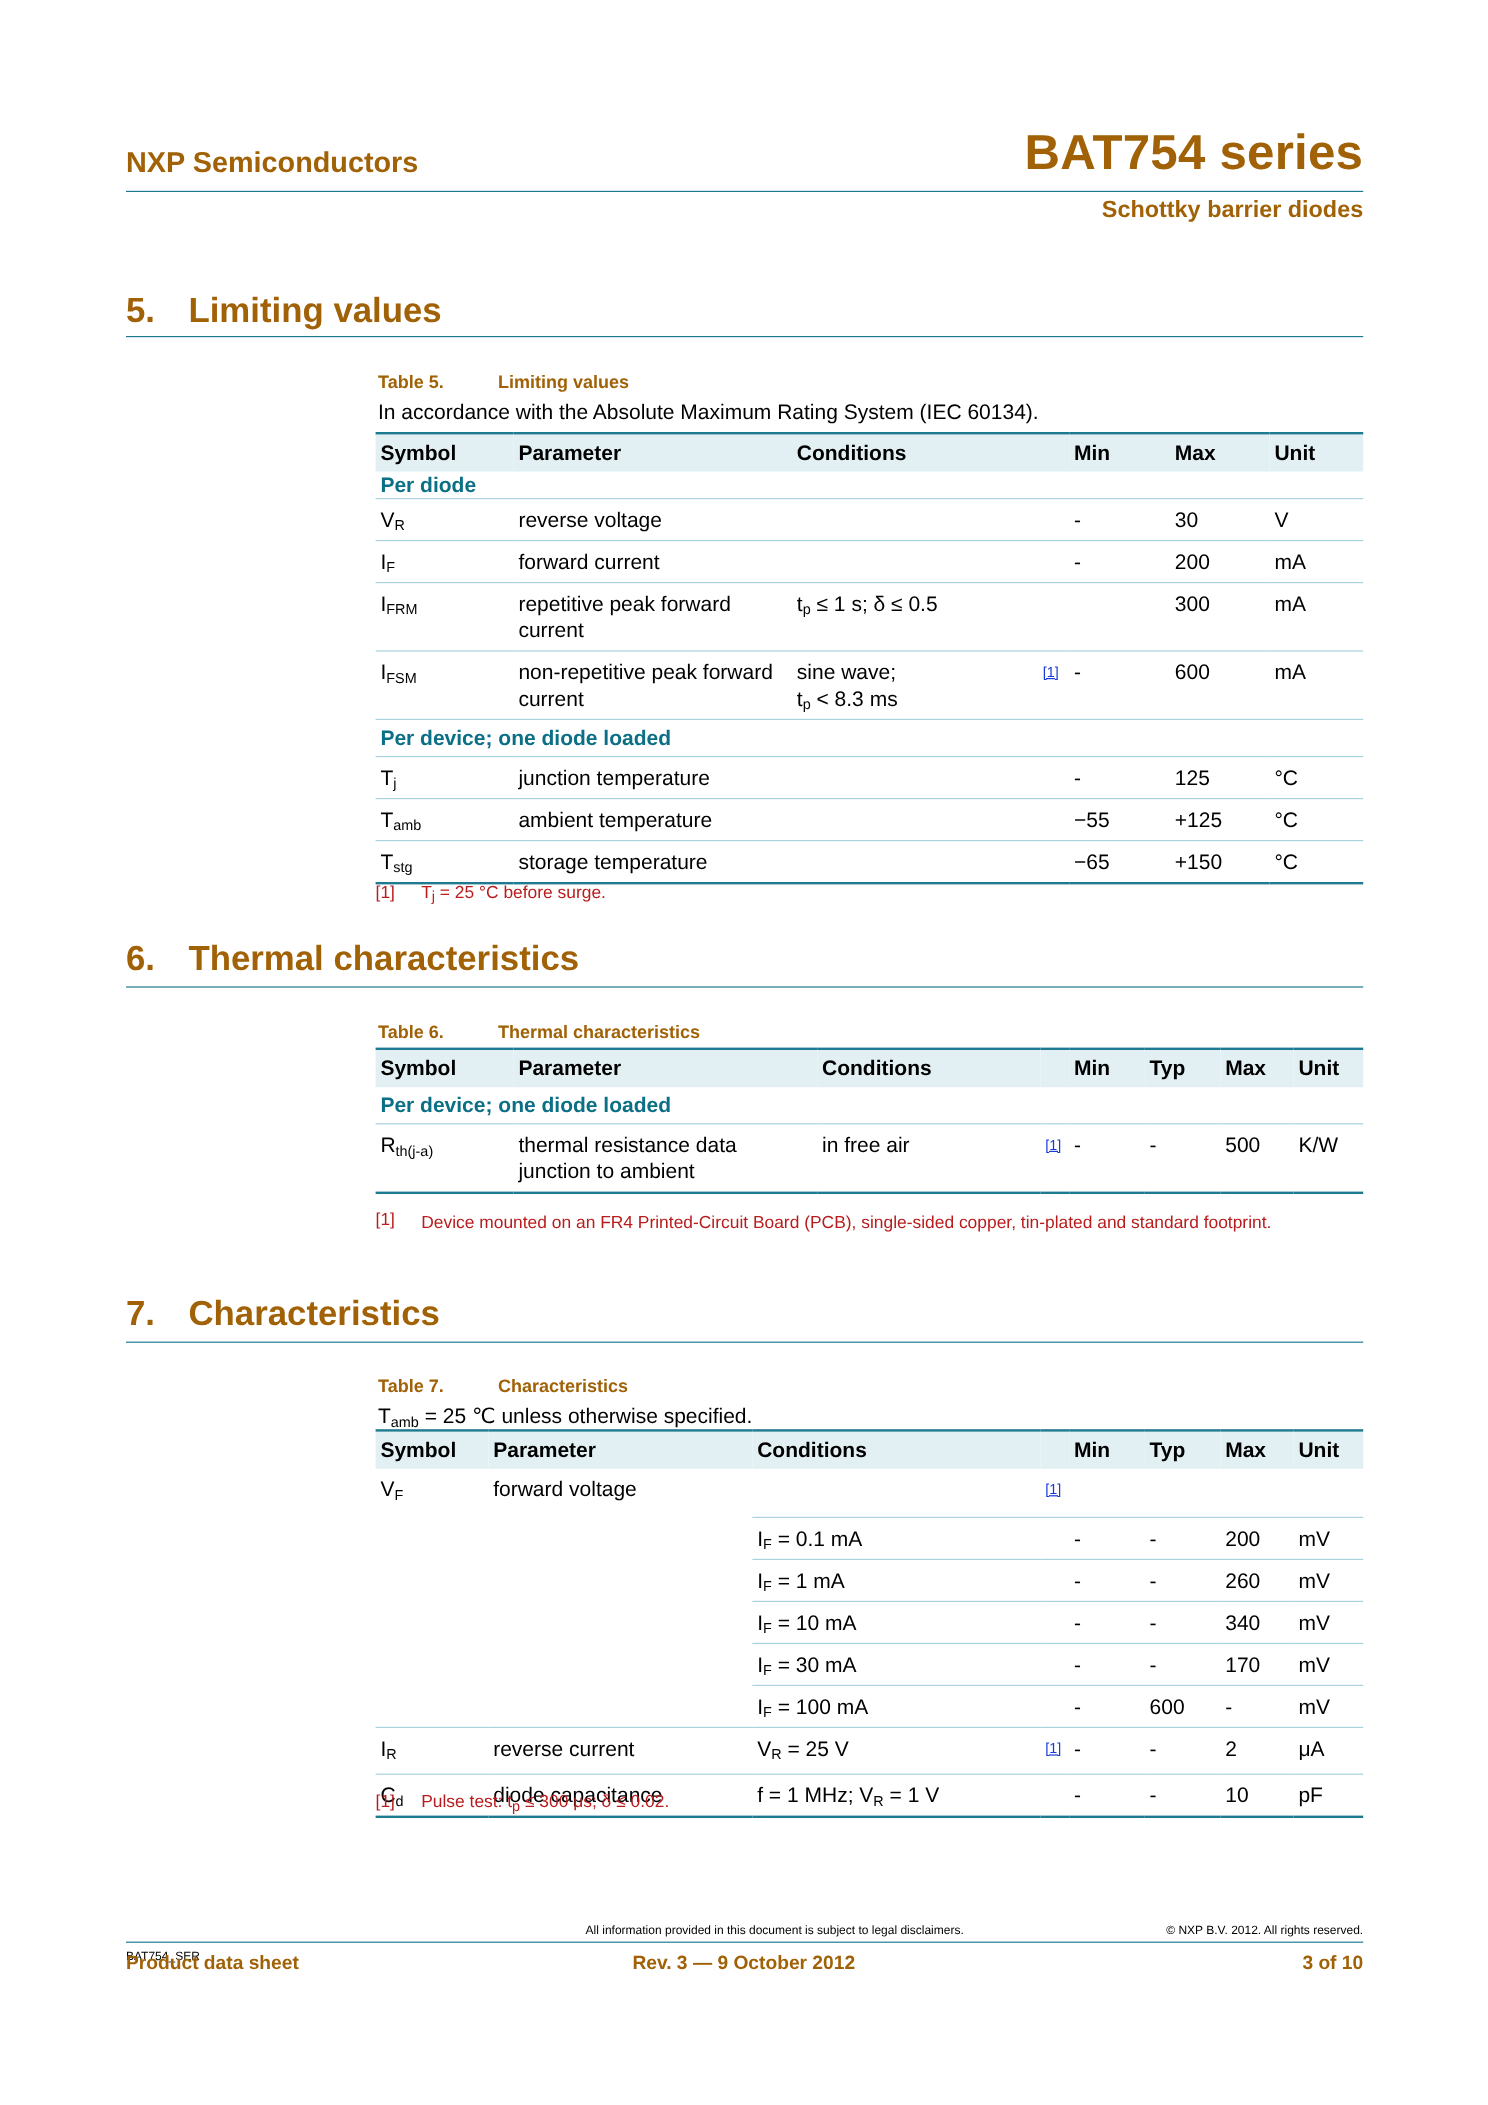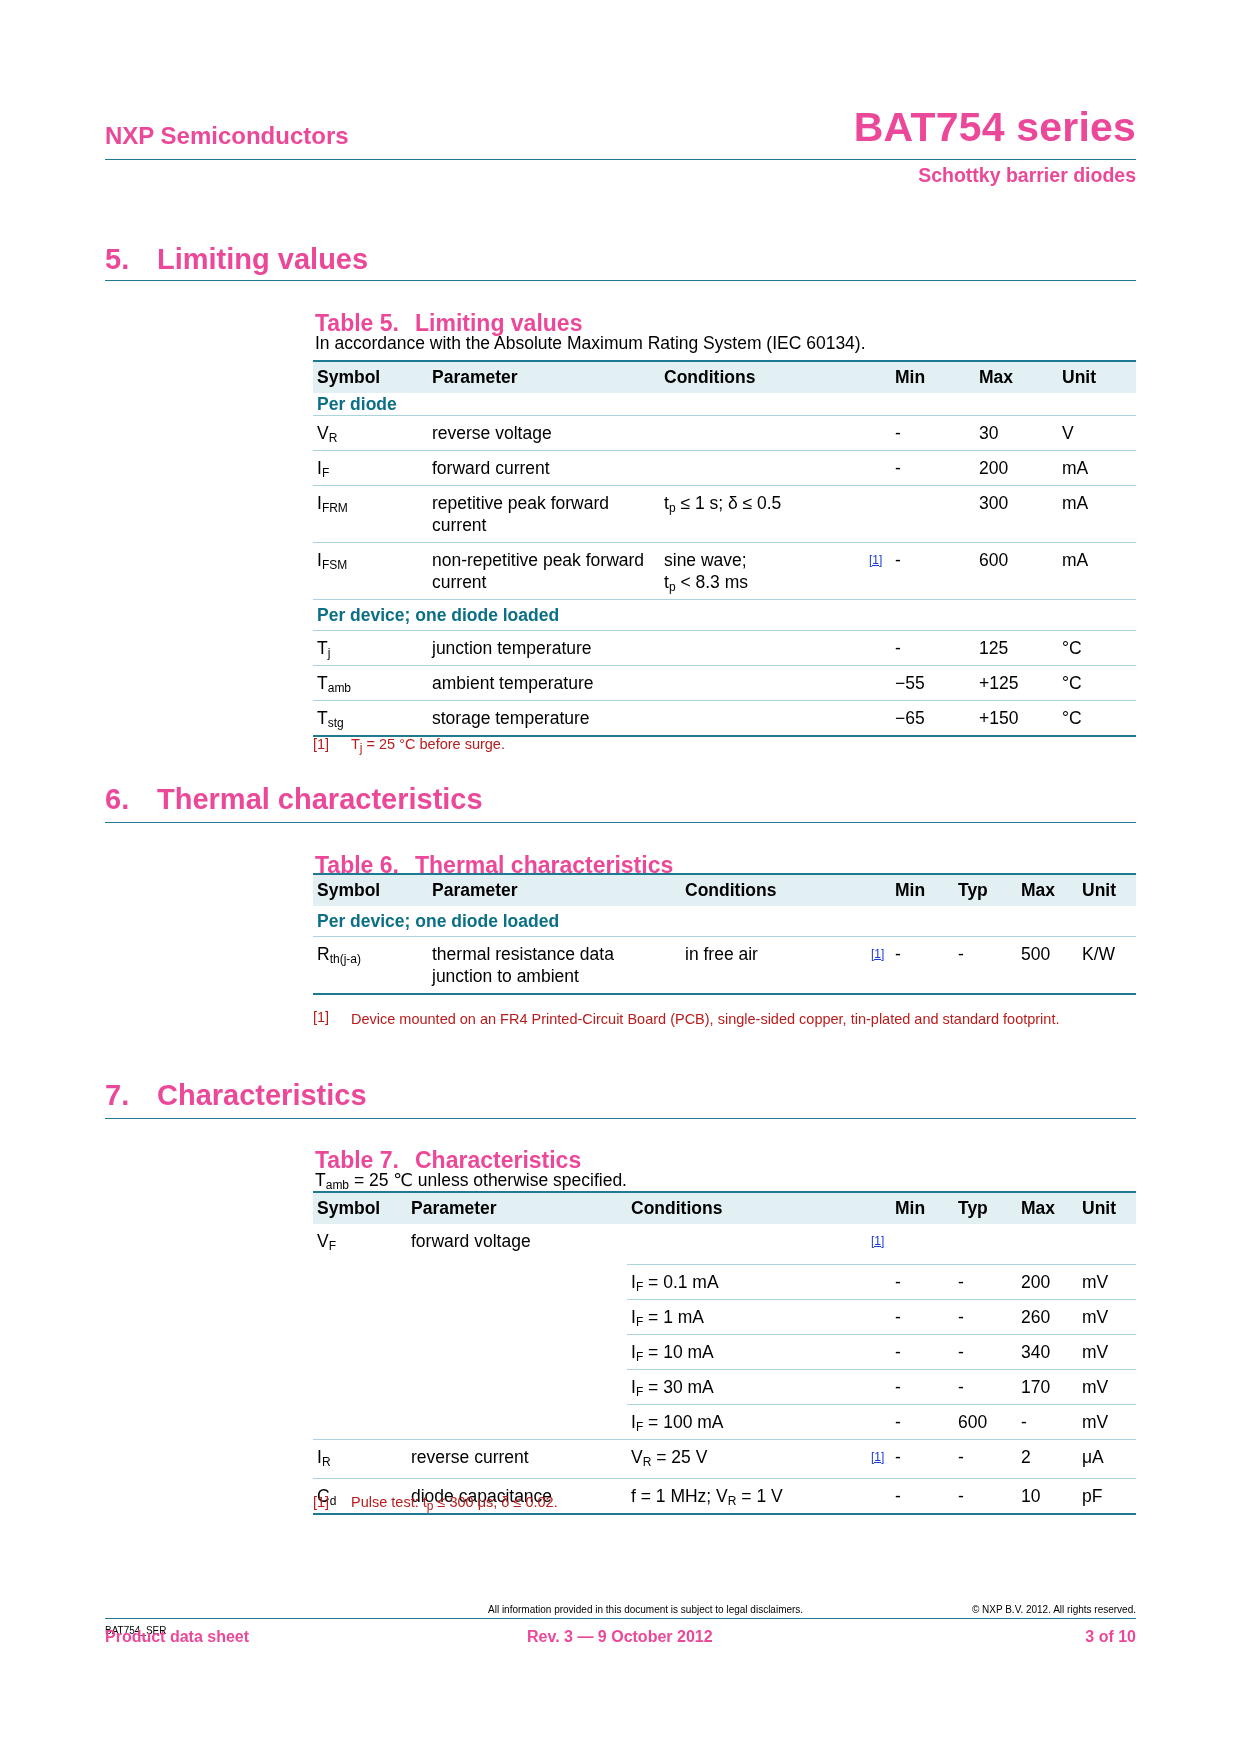--- a/index.html
+++ b/index.html
@@ -1,30 +1,30 @@
 <!DOCTYPE html>
 <html><head>
 <meta charset="utf-8">
 <style>
   html, body { margin: 0; padding: 0; background: #ffffff; }
   body { width: 1240px; height: 1754px; position: relative; overflow: hidden;
          font-family: "Liberation Sans", "DejaVu Sans", sans-serif; color: #000; }
   .abs { position: absolute; }
-  .teal { color: #ec4899; }
+  .teal { color: #a16207; }
   .rule { position: absolute; left: 105px; width: 1031px; height: 0; border-top: 1.5px solid #1e7a90; }
 
   
   .company { left: 105px; top: 122px; font-size: 24px; font-weight: bold; }
   .product { right: 104px; top: 104px; font-size: 41px; font-weight: bold; letter-spacing: 0.2px; }
   .subtitle { right: 104px; top: 164px; font-size: 19.5px; font-weight: bold; }
 
   
   .sec-head { left: 105px; font-size: 29px; font-weight: bold; }
   .sec-num { display: inline-block; width: 52px; }
-  .tcap { left: 315px; font-size: 23px; font-weight: bold; }
+  .tcap { left: 315px; font-size: 15px; font-weight: bold; }
   .tcap .tnum { display: inline-block; width: 100px; }
   .tnote { left: 315px; font-size: 17.5px; }
 
   
   table.dt { position: absolute; left: 313px; width: 823px; border-collapse: collapse;
              font-size: 17.5px; border-top: 2px solid #1e7a90; border-bottom: 2px solid #1e7a90; }
   table.dt th { background: #e2f0f4; text-align: left; font-weight: bold; padding: 0 4px;
                 height: 31px; vertical-align: middle; }
   table.dt td { padding: 6px 4px 6px 4px; vertical-align: top; line-height: 22px;
                 border-top: 1.5px solid #a9d3dd; }

